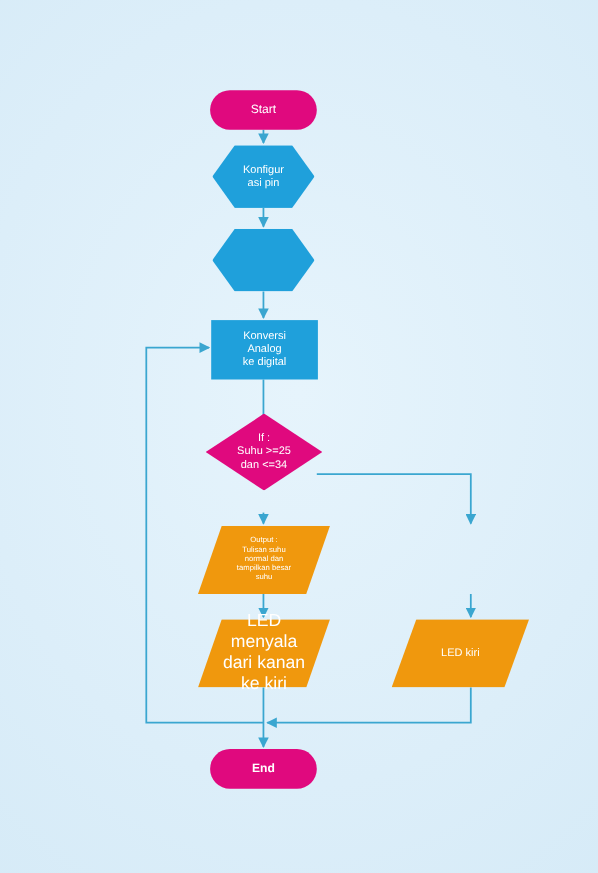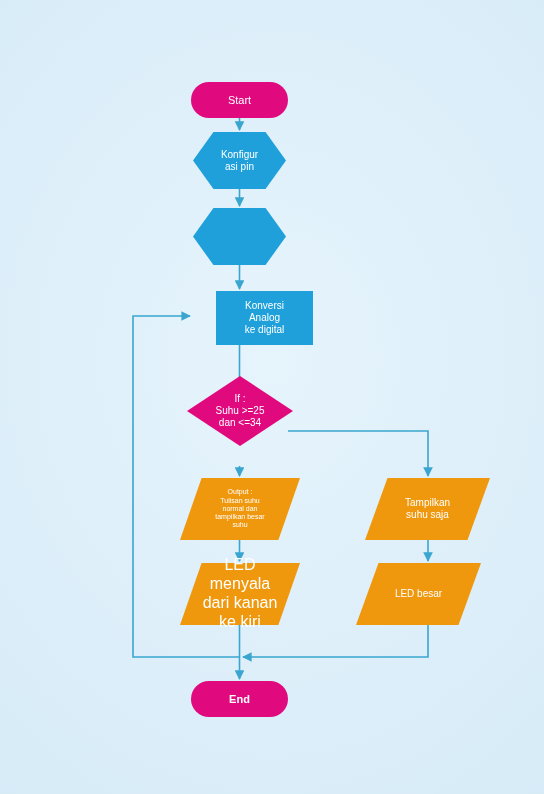--- a/index.html
+++ b/index.html
@@ -98,21 +98,21 @@
   <div class="node hex" style="left:193px; top:132px; width:93px; height:57px; font-size:10px;">
     <div class="shape-bg" style="background:#1fa0db;"></div>
     <span class="lbl">Konfigur
 asi pin</span>
   </div>
 
   <div class="node hex" style="left:193px; top:208px; width:93px; height:57px; font-size:10px;">
     <div class="shape-bg" style="background:#1fa0db;"></div>
   </div>
 
-  <div class="node rect" style="left:192px; top:291px; width:97px; height:54px; background:#1fa0db; font-size:10px;margin-left:24px;">
+  <div class="node rect" style="left:192px; top:291px; width:97px; height:54px; background:#1fa0db; font-size:10px;">
     <span class="lbl">Konversi Analog
 ke digital</span>
   </div>
 
   <div class="node diamond" style="left:187px; top:376px; width:106px; height:70px; font-size:10px;">
     <div class="shape-bg" style="background:#e0097e;"></div>
     <span class="lbl">If :
 Suhu &gt;=25
 dan &lt;=34</span>
   </div>
@@ -127,28 +127,23 @@
   </div>
 
   <div class="node para" style="left:180px; top:563px; width:120px; height:62px; font-size:16px;">
     <div class="shape-bg" style="background:#f0980d;"></div>
     <span class="lbl">LED
 menyala
 dari kanan
 ke kiri</span>
   </div>
 
-  <div class="node para" style="left:365px; top:478px; width:125px; height:62px; font-size:10px;">
-    <div class="shape-bg" style="background:#f0980d;"></div>
-    <span class="lbl">Tampilkan
-suhu saja</span>
-  </div>
 
   <div class="node para" style="left:356px; top:563px; width:125px; height:62px; font-size:10px;">
     <div class="shape-bg" style="background:#f0980d;"></div>
-    <span class="lbl">LED besar</span>
+    <span class="lbl">LED kiri</span>
   </div>
 
   <div class="node terminator" style="left:191px; top:681px; width:97px; height:36px; background:#e0097e; font-size:11px;font-weight:bold;">
     <span class="lbl">End</span>
   </div>
 
 </div>
 
 </body></html>

